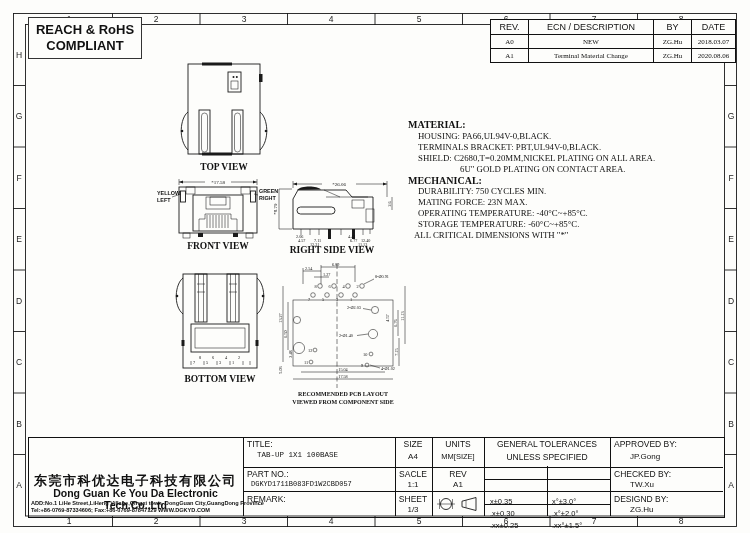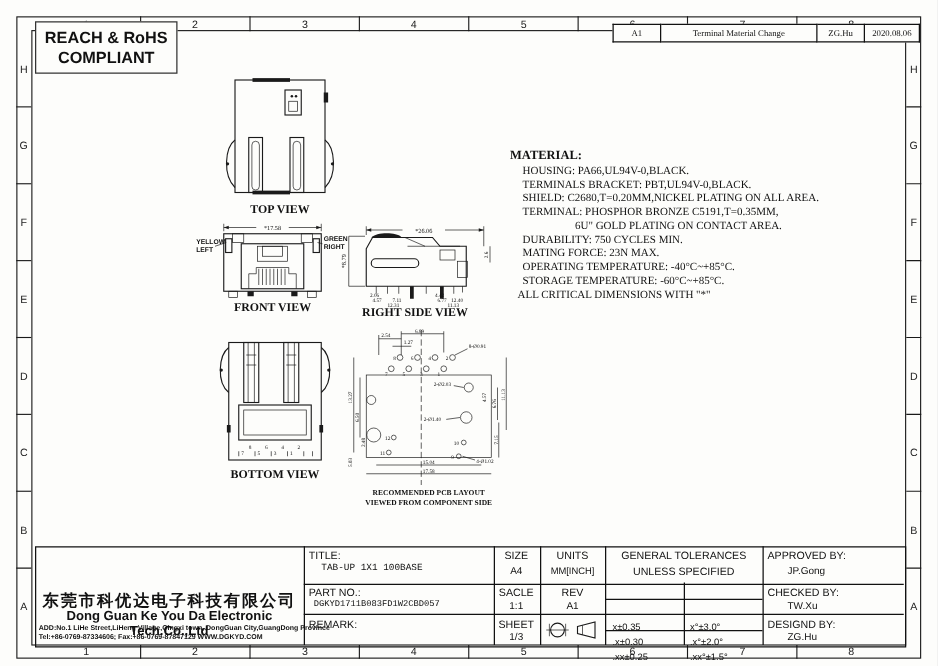--- a/index.html
+++ b/index.html
@@ -124,20 +124,32 @@
   </div>
 
   <table class="rev-table">
     <colgroup>
         <col style="width:38px">
         <col style="width:125px">
         <col style="width:38px">
         <col style="width:44px">
       </colgroup>
     <tbody>
+        <tr>
+      <th>REV.</th>
+      <th>ECN / DESCRIPTION</th>
+      <th>BY</th>
+      <th>DATE</th>
+    </tr>
+    <tr>
+      <td>A0</td>
+      <td>NEW</td>
+      <td>ZG.Hu</td>
+      <td>2018.03.07</td>
+    </tr>
     <tr>
       <td>A1</td>
       <td>Terminal Material Change</td>
       <td>ZG.Hu</td>
       <td>2020.08.06</td>
     </tr>
   </tbody>
     </table>
 
   <svg class="abs" style="left:168px;top:58px" width="112" height="118" viewBox="0 0 112 118">
@@ -352,22 +364,22 @@
     <text x="66" y="116" text-anchor="middle" class="dim4">17.58</text>
     <text x="66" y="134" text-anchor="middle" style="font-weight:bold;font-size:6px">RECOMMENDED PCB LAYOUT</text>
     <text x="66" y="142" text-anchor="middle" style="font-weight:bold;font-size:6px">VIEWED FROM COMPONENT SIDE</text>
   </svg>
 
   <div class="abs notes">
     <div class="note-h">MATERIAL:</div>
     <div class="note-l i1">HOUSING: PA66,UL94V-0,BLACK.</div>
     <div class="note-l i1">TERMINALS BRACKET: PBT,UL94V-0,BLACK.</div>
     <div class="note-l i1">SHIELD: C2680,T=0.20MM,NICKEL PLATING ON ALL AREA.</div>
-    <div class="note-l i1">TERMINAL: PHOSPHOR BRONZE C5191,T=0.35MM,</div>
     <div class="note-l i2">6U" GOLD PLATING ON CONTACT AREA.</div>
+    <div class="note-h">MECHANICAL:</div>
     <div class="note-l i1">DURABILITY: 750 CYCLES MIN.</div>
     <div class="note-l i1">MATING FORCE: 23N MAX.</div>
     <div class="note-l i1">OPERATING TEMPERATURE: -40°C~+85°C.</div>
     <div class="note-l i1">STORAGE TEMPERATURE: -60°C~+85°C.</div>
     <div class="note-l i0">ALL CRITICAL DIMENSIONS WITH "*"</div>
   </div>
 
   <div class="abs" style="left:28px;top:437px;width:695px;height:79px;border:1.2px solid #111"></div>
   <div class="vl" style="left:243px;top:437px;height:79px"></div>
   <div class="vl" style="left:395px;top:437px;height:79px"></div>
@@ -387,21 +399,21 @@
   <div class="tb-lab" style="left:247px;top:494px">REMARK:</div>
 
   <div class="tb-lab tb-c" style="left:413px;top:439px">SIZE</div>
   <div class="tb-val tb-c" style="left:413px;top:452px">A4</div>
   <div class="tb-lab tb-c" style="left:413px;top:469px">SACLE</div>
   <div class="tb-val tb-c" style="left:413px;top:480px">1:1</div>
   <div class="tb-lab tb-c" style="left:413px;top:494px">SHEET</div>
   <div class="tb-val tb-c" style="left:413px;top:505px">1/3</div>
 
   <div class="tb-lab tb-c" style="left:458px;top:439px">UNITS</div>
-  <div class="tb-val tb-c" style="left:458px;top:452px;font-size:7.5px">MM[INCH]</div>
+  <div class="tb-val tb-c" style="left:458px;top:452px;font-size:7.5px">MM[SIZE]</div>
   <div class="tb-lab tb-c" style="left:458px;top:469px">REV</div>
   <div class="tb-val tb-c" style="left:458px;top:480px">A1</div>
   <svg class="abs" style="left:436px;top:495px" width="44" height="18" viewBox="0 0 44 18">
     <line x1="1" y1="9" x2="19" y2="9" class="thin"></line>
     <circle cx="10" cy="9" r="5.5" class="ln"></circle>
     <line x1="3.5" y1="4" x2="3.5" y2="14" class="thin"></line>
     <line x1="16.5" y1="4" x2="16.5" y2="14" class="thin"></line>
     <path d="M26,6.2 L40,2.5 L40,15.5 L26,11.8 Z" class="ln"></path>
     <line x1="30" y1="5.2" x2="30" y2="12.8" class="thin"></line>
   </svg>

